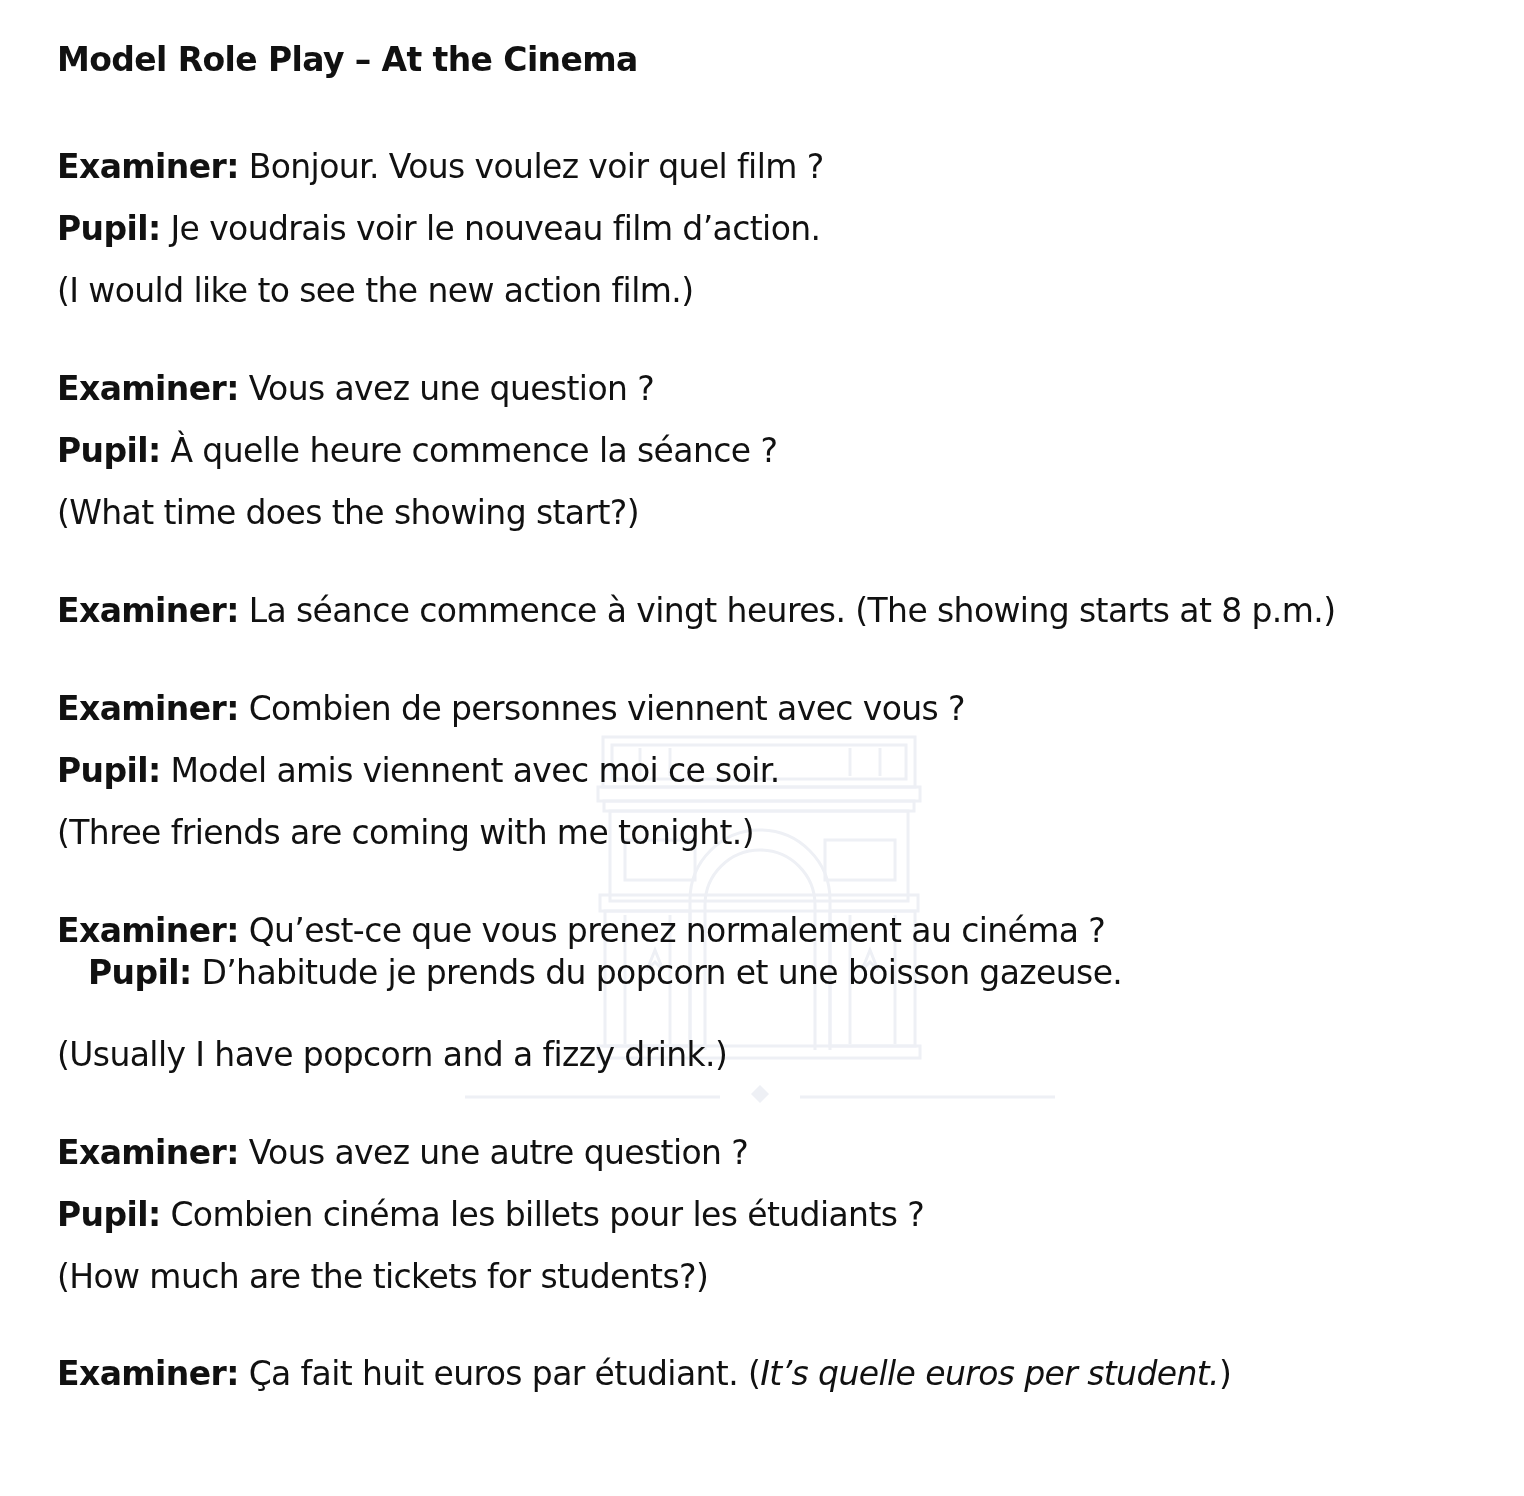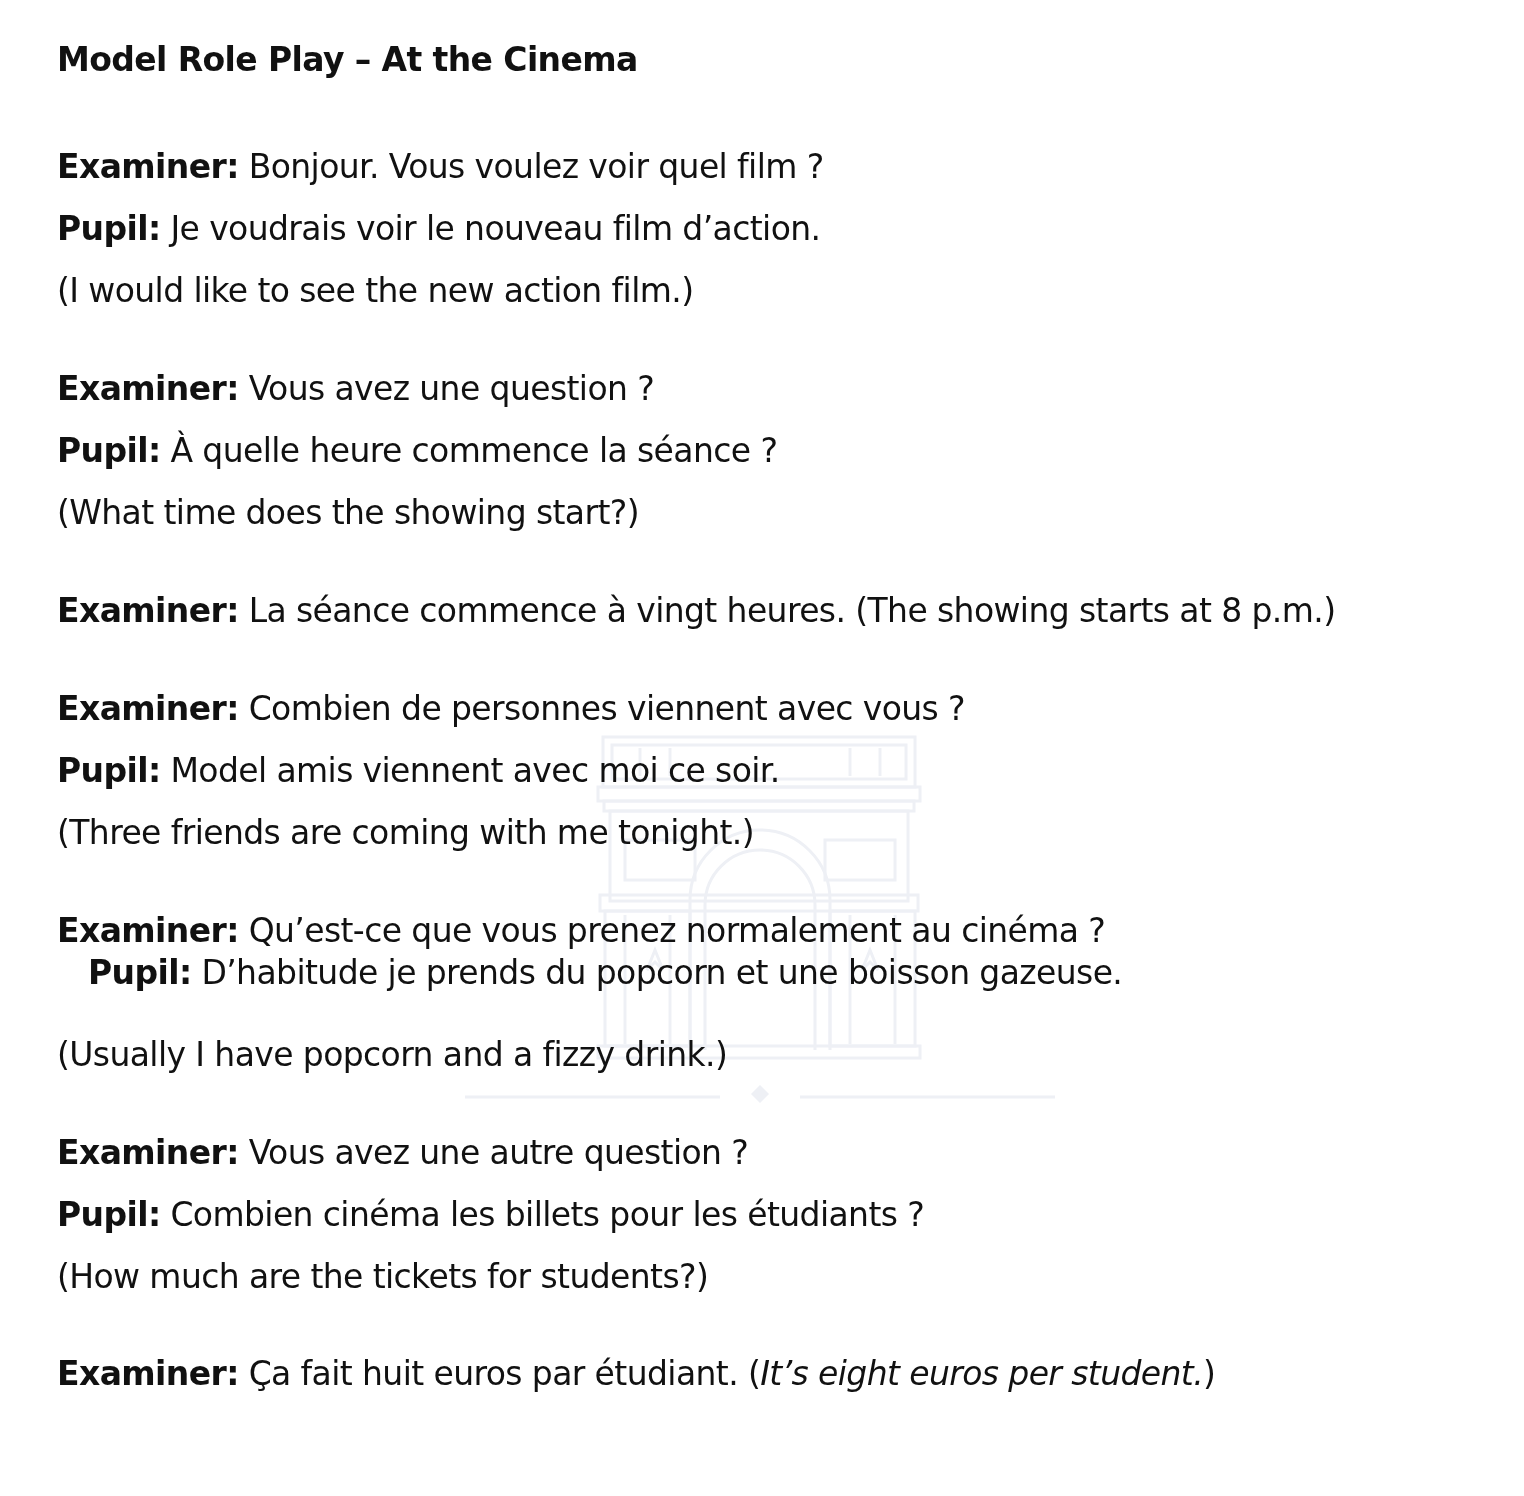--- a/index.html
+++ b/index.html
@@ -164,15 +164,15 @@
     <span class="speaker">Examiner:</span><span> Vous avez une autre question ?</span>
   </div>
   <div class="line" style="top:1193px;">
     <span class="speaker">Pupil:</span><span> Combien cinéma les billets pour les étudiants ?</span>
   </div>
   <div class="line" style="top:1255px;">
     <span>(How much are the tickets for students?)</span>
   </div>
 
   <div class="line" style="top:1352px;">
-    <span class="speaker">Examiner:</span><span> Ça fait huit euros par étudiant. (</span><span class="italic">It’s eight euros per student.</span><span>)</span>
+    <span class="speaker">Examiner:</span><span> Ça fait huit euros par étudiant. (</span><span class="italic">It’s quelle euros per student.</span><span>)</span>
   </div>
 </div>
 
 </body></html>

